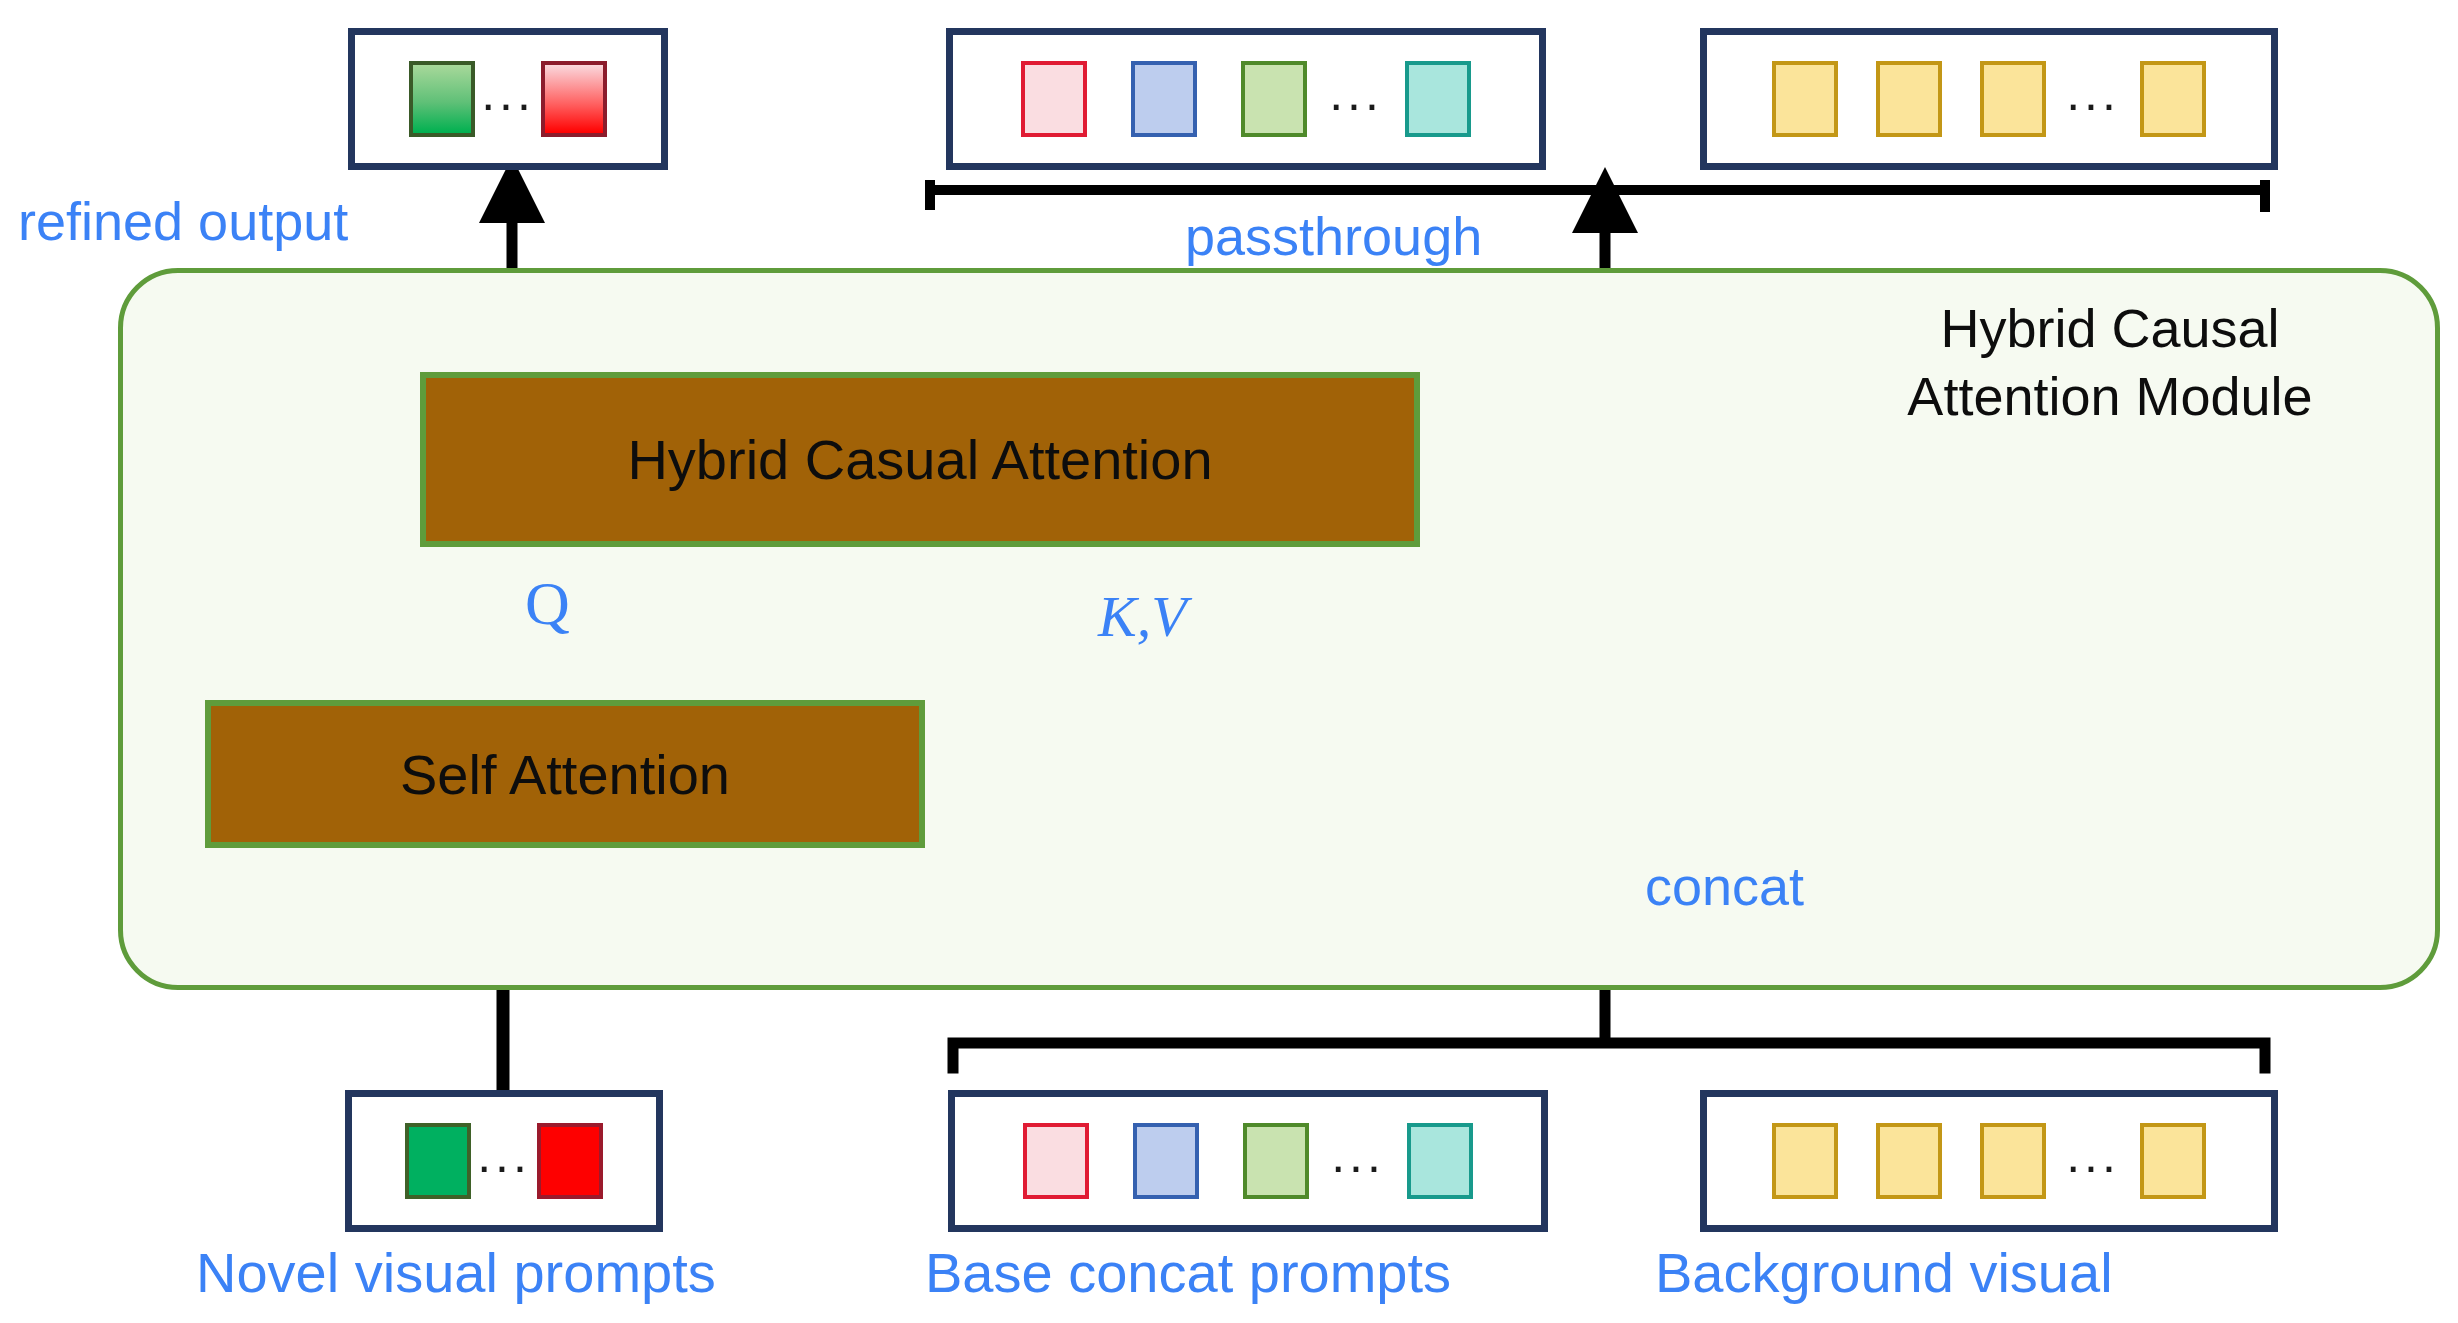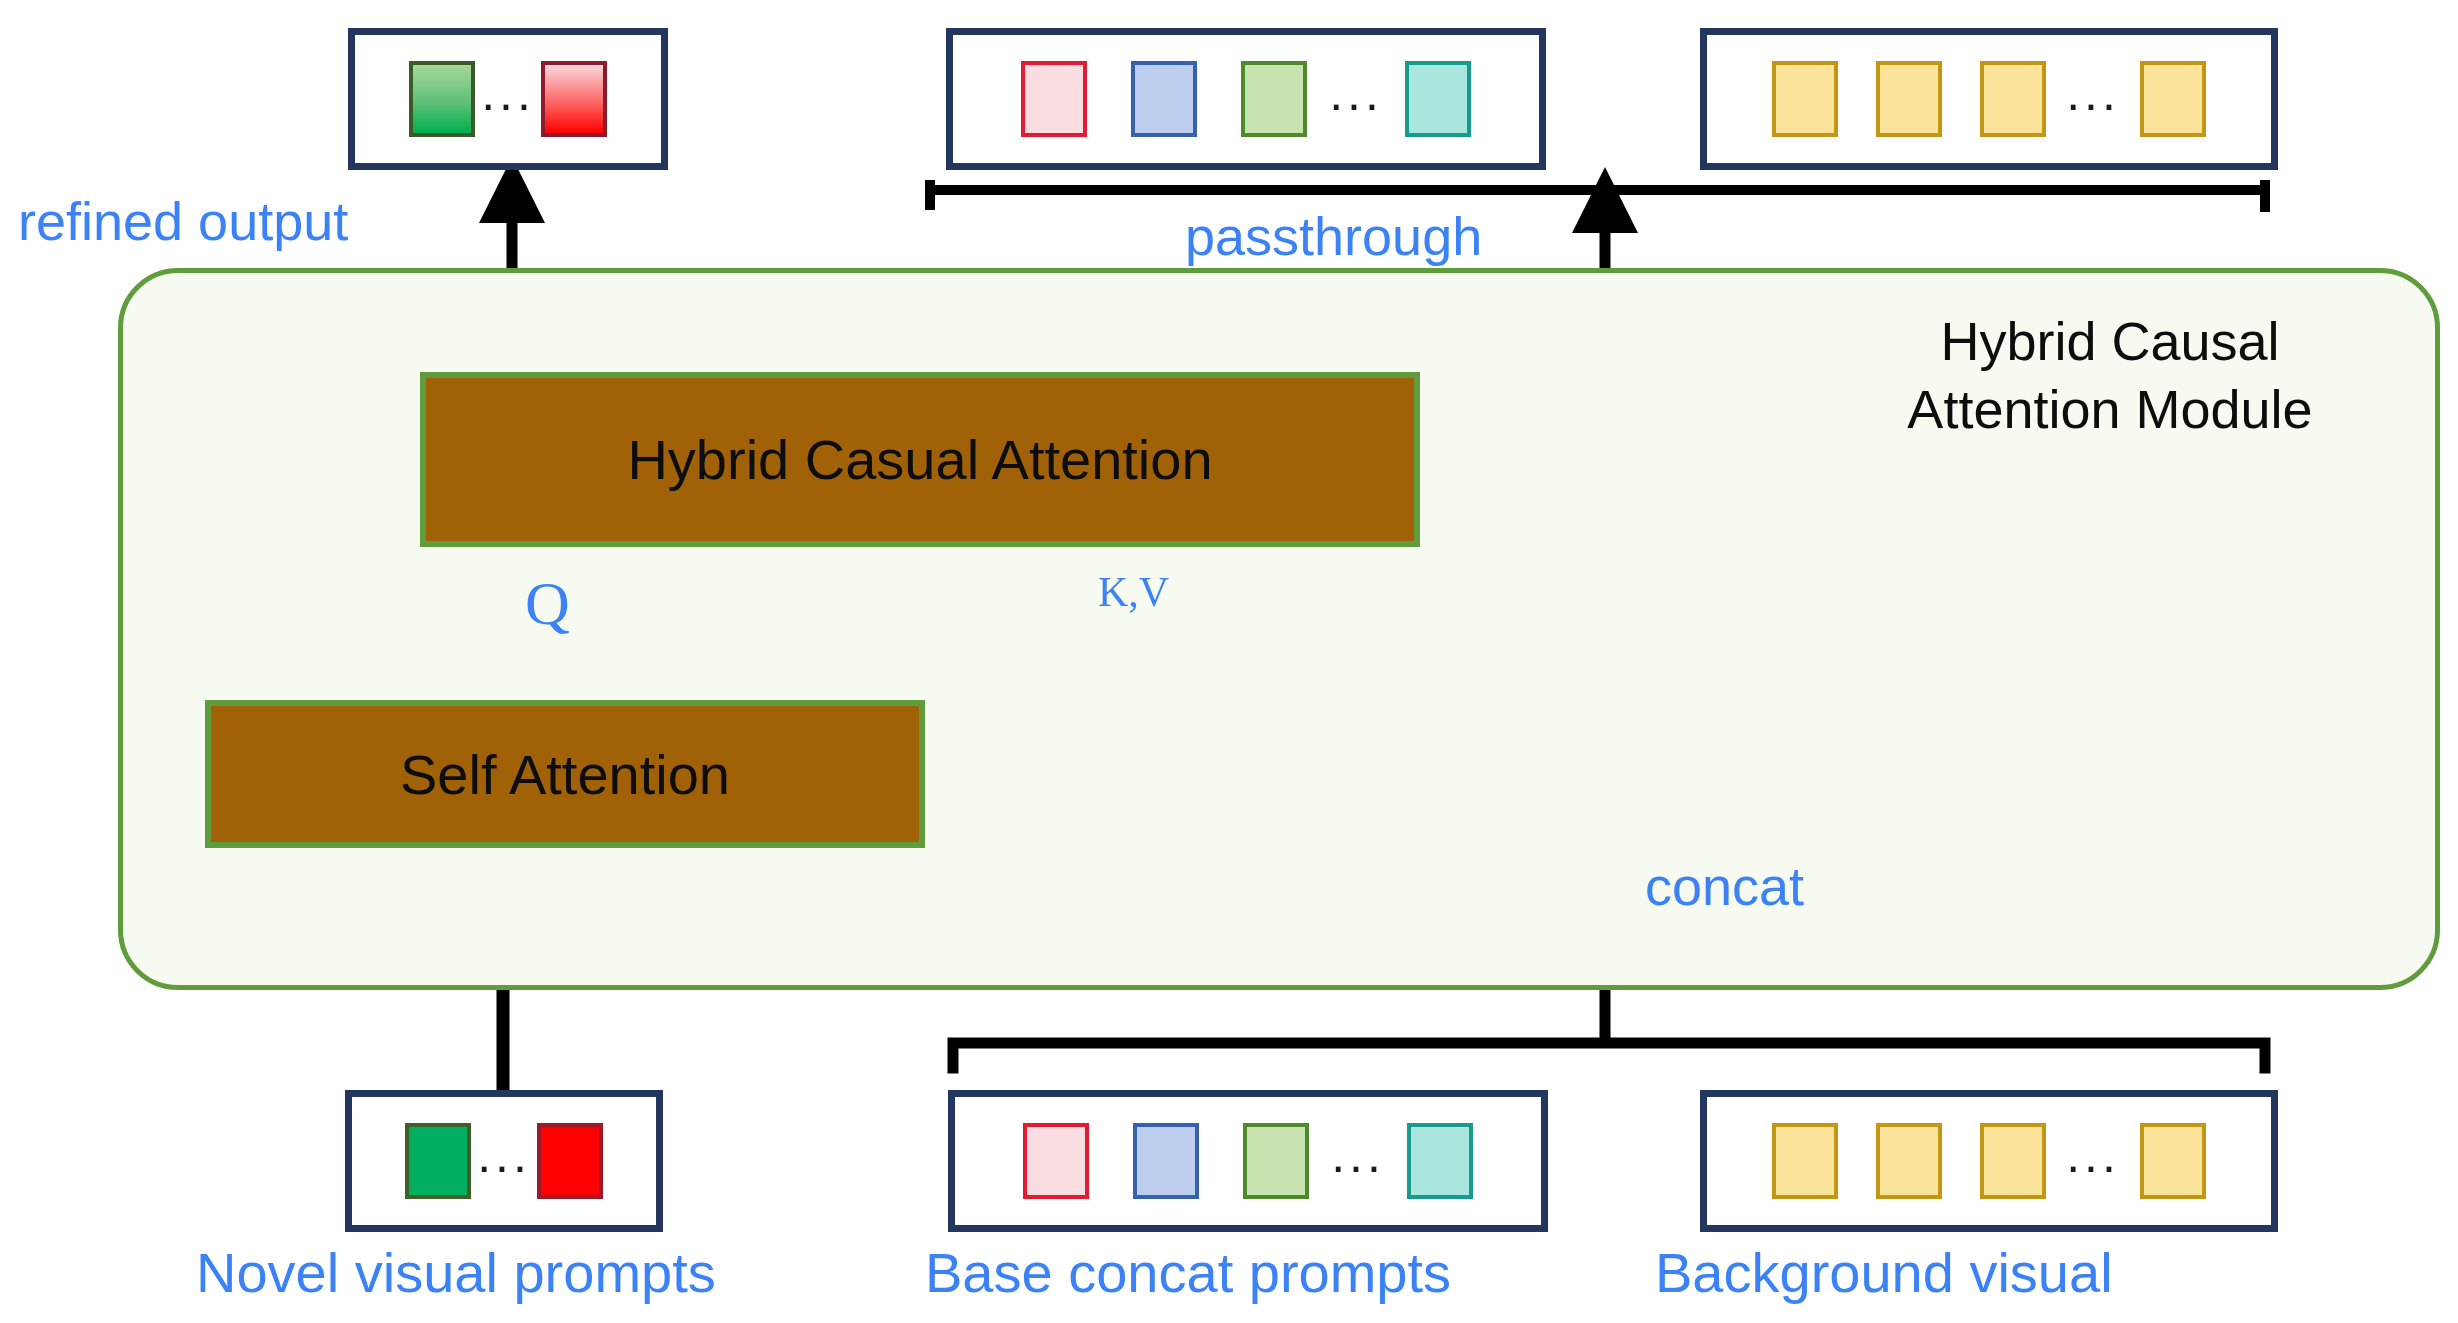--- a/index.html
+++ b/index.html
@@ -133,40 +133,40 @@
 
     <path d="M 1605 790 L 1063 790 L 1063 560" stroke="#000000" stroke-width="11" fill="none" marker-end="url(#arrow)"></path>
 
     <path d="M 500 700 L 925 548" stroke="#000000" stroke-width="11" fill="none" marker-end="url(#arrow)"></path>
 
     <path d="M 503 1090 L 503 855" stroke="#000000" stroke-width="13" fill="none" marker-end="url(#arrow)"></path>
   </svg>
 
   <div class="module-panel" style="left:118px; top:268px; width:2322px; height:722px;"></div>
 
-  <div class="module-title lbl-sans" style="left:1790px; top:308px; width:640px;">Hybrid Causal
+  <div class="module-title lbl-sans" style="left:1790px; top:295px; width:640px;">Hybrid Causal
 Attention Module</div>
 
   <div class="attn-block lbl-sans" style="left:420px; top:372px; width:1000px; height:175px;">
     <span>Hybrid Casual Attention</span>
   </div>
 
   <div class="attn-block lbl-sans" style="left:205px; top:700px; width:720px; height:148px;">
     <span>Self Attention</span>
   </div>
 
   <div class="lbl lbl-sans" style="left:18px; top:190px; font-size:54px;">refined output</div>
 
   <div class="lbl lbl-sans" style="left:1185px; top:205px; font-size:54px;">passthrough</div>
 
   <div class="lbl lbl-sans" style="left:1645px; top:855px; font-size:54px;">concat</div>
 
   <div class="lbl lbl-serif" style="left:525px; top:568px; font-size:62px;">Q</div>
 
-  <div class="lbl lbl-serif" style="left:1098px; top:568px; font-size:42px;">K,V</div>
+  <div class="lbl lbl-serif" style="left:1098px; top:583px; font-size:58px;font-style:italic;">K,V</div>
 
   <div class="prompt-box" style="left:348px; top:28px; width:320px; height:142px;">
     <div class="prompt-row">
       <span class="chip chip-green-grad"></span>
       <span class="ellipsis">...</span>
       <span class="chip chip-red-grad"></span>
     </div>
   </div>
 
   <div class="prompt-box" style="left:946px; top:28px; width:600px; height:142px;">

